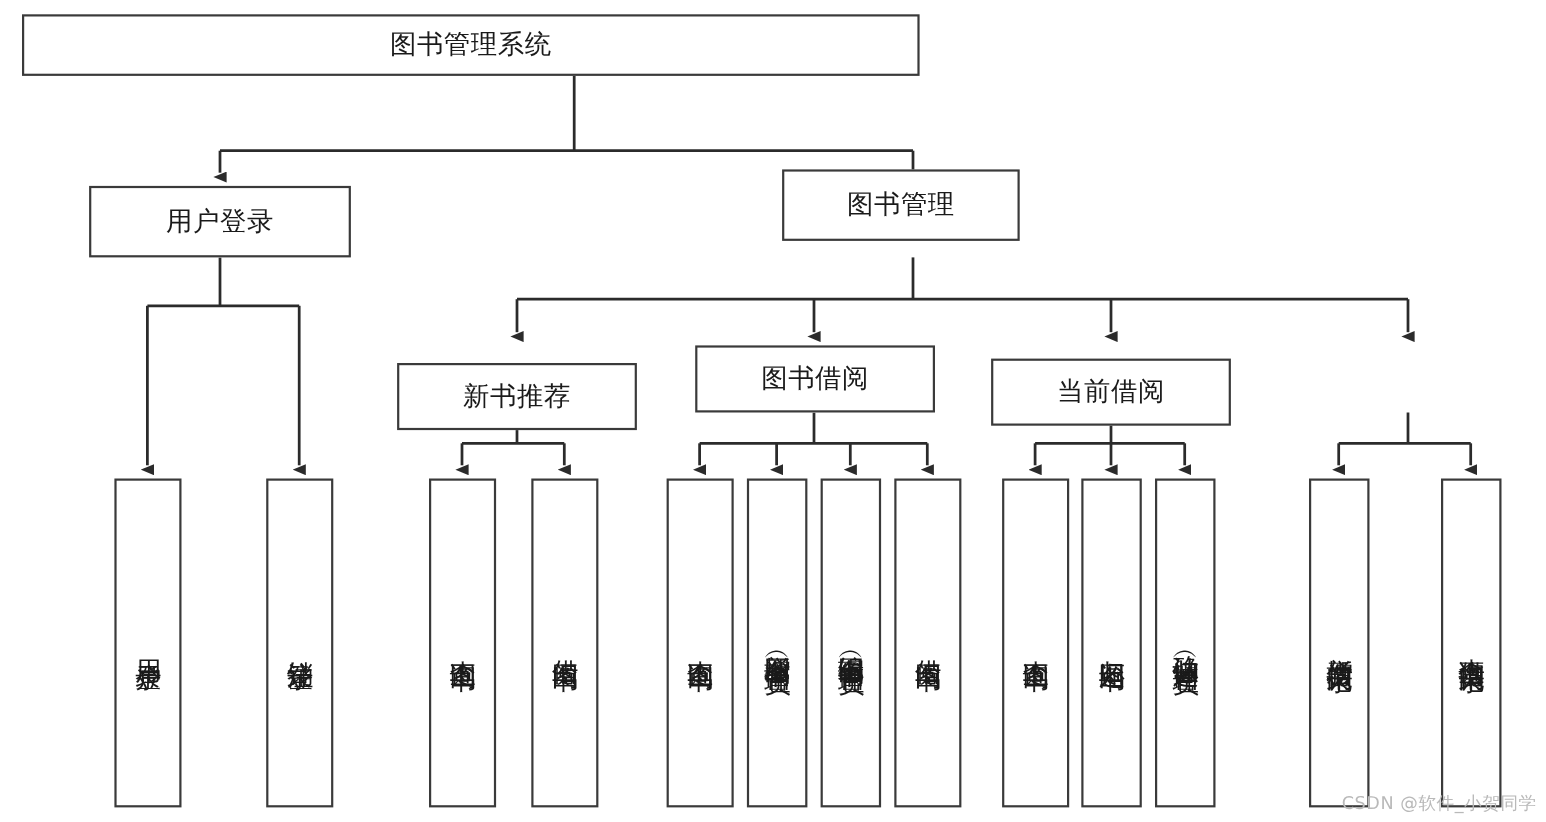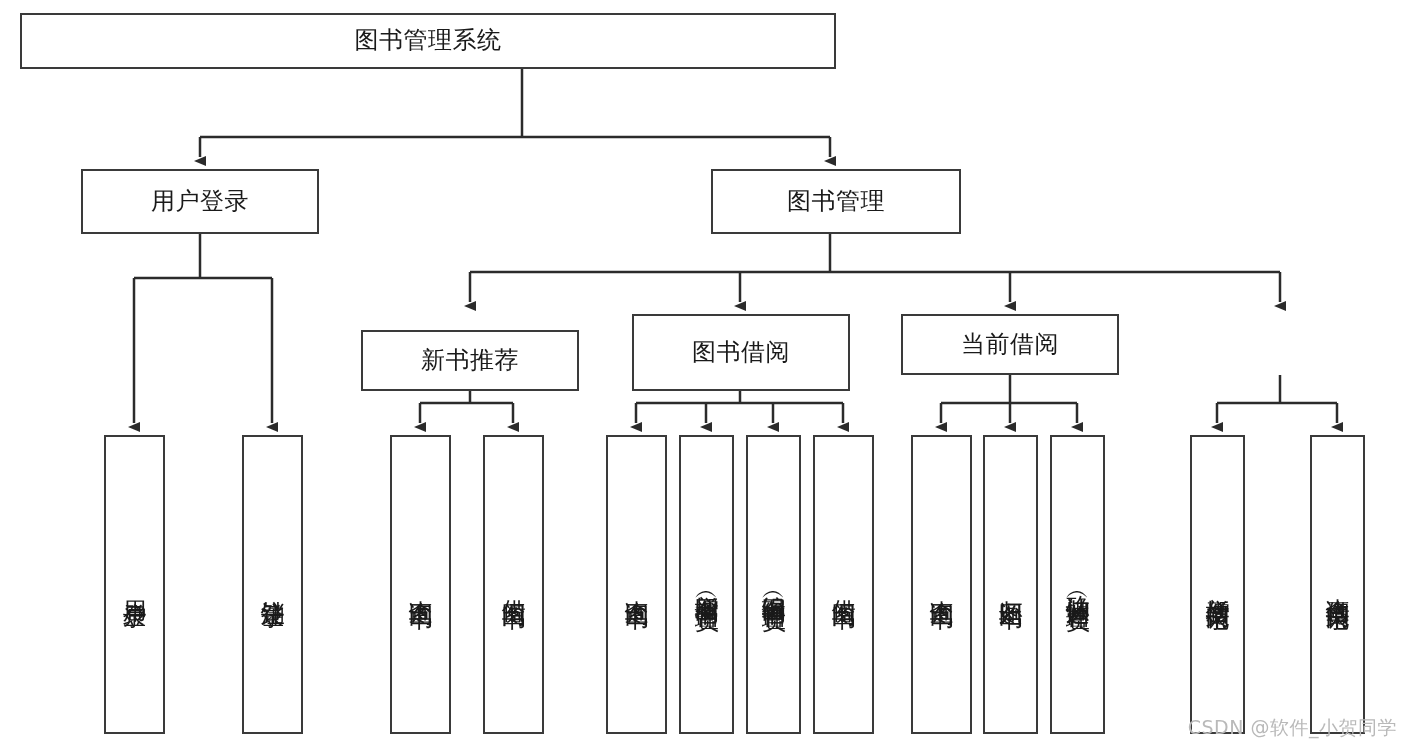--- a/index.html
+++ b/index.html
@@ -52,21 +52,21 @@
     font-size: 24px;
     line-height: 1.28;
     letter-spacing: 2px;
     white-space: nowrap;
     text-align: center;
   }
   .watermark {
     position: absolute;
     right: 8px;
     bottom: 6px;
-    font-size: 19px;
+    font-size: 16px;
     color: #b9b9b9;
     letter-spacing: 0.5px;
     white-space: nowrap;
     margin-left: 32px;
   }
 </style>
 </head>
 <body>
 
 <div id="canvas">
@@ -121,31 +121,31 @@
     </g>
   </svg>
 
   <div class="node" id="n-root" style="left: 20px; top: 13px; width: 816px; height: 56px;">
     <span class="label">图书管理系统</span>
   </div>
 
   <div class="node" id="n-l2-0" style="left: 81px; top: 169px; width: 238px; height: 65px;">
     <span class="label">用户登录</span>
   </div>
-  <div class="node" id="n-l2-1" style="left: 711px; top: 169px; width: 250px; height: 65px; align-items: center;">
+  <div class="node" id="n-l2-1" style="left: 711px; top: 154px; width: 216px; height: 65px; align-items: center;">
     <span class="label">图书管理</span>
   </div>
 
   <div class="node" id="n-l3-0" style="left: 361px; top: 314px; width: 218px; height: 61px; margin-top: 16px;">
     <span class="label">新书推荐</span>
   </div>
-  <div class="node" id="n-l3-1" style="left: 632px; top: 314px; width: 218px; height: 77px; justify-content: center;">
+  <div class="node" id="n-l3-1" style="left: 632px; top: 314px; width: 218px; height: 61px; justify-content: center;">
     <span class="label">图书借阅</span>
   </div>
-  <div class="node" id="n-l3-2" style="left: 901px; top: 314px; width: 218px; height: 61px;">
+  <div class="node" id="n-l3-2" style="left: 901px; top: 326px; width: 218px; height: 61px;">
     <span class="label">当前借阅</span>
   </div>
 
   <div class="node leaf" id="n-lf-0" style="left: 104px; top: 435px; width: 61px; height: 299px;">
     <span class="label">用户登录</span>
   </div>
   <div class="node leaf" id="n-lf-1" style="left: 242px; top: 435px; width: 61px; height: 299px;">
     <span class="label">注销登录</span>
   </div>
   <div class="node leaf" id="n-lf-2" style="left: 390px; top: 435px; width: 61px; height: 299px;">

